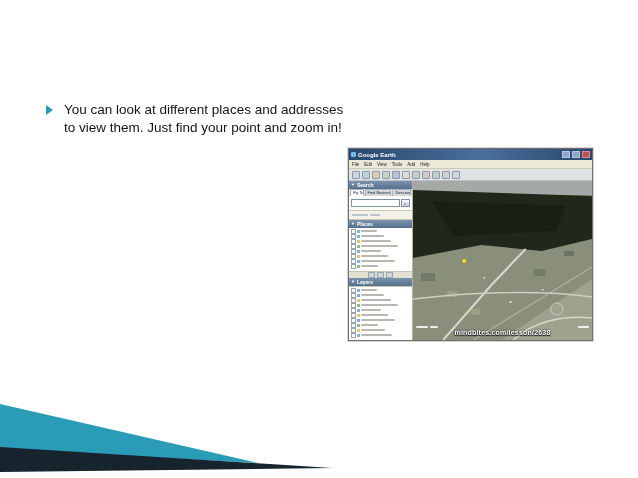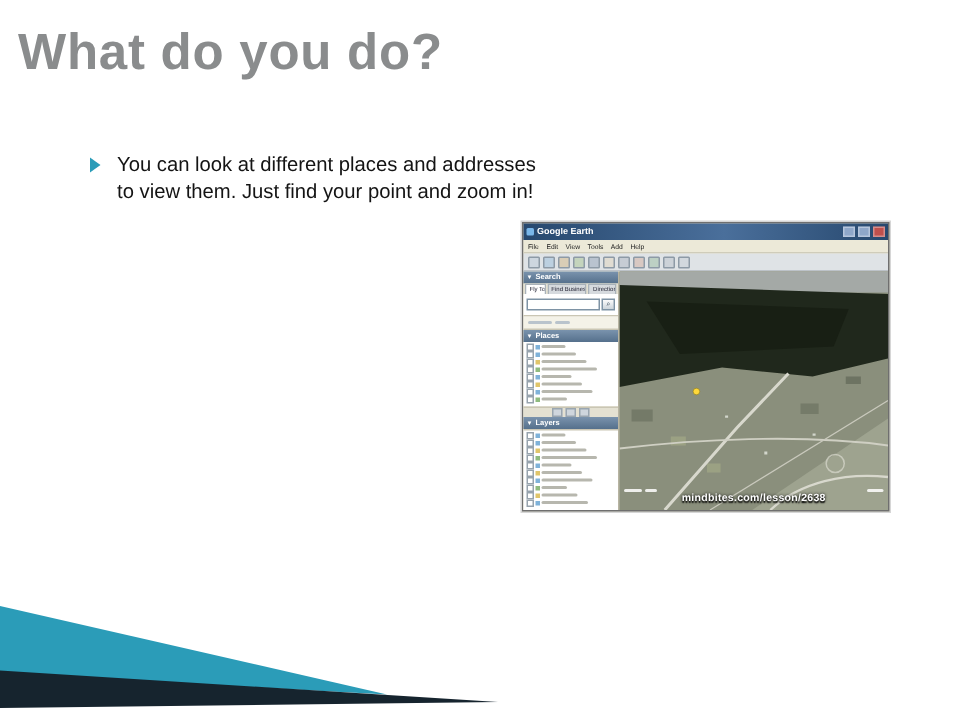--- a/index.html
+++ b/index.html
@@ -3,21 +3,21 @@
 <meta charset="utf-8">
 <style>
   html,body{margin:0;padding:0}
   body{width:638px;height:478px;background:#ffffff;font-family:"Liberation Sans",sans-serif;position:relative;overflow:hidden}
   .slide{position:absolute;inset:0;background:#fff}
 
   
   .slide-title{position:absolute;left:12px;top:16px;margin:0;font-size:34px;font-weight:bold;color:#8a8c8d;letter-spacing:.5px}
 
   
-  .bullet-row{position:absolute;left:60px;top:101px;width:300px;display:flex;gap:11px}
+  .bullet-row{position:absolute;left:46px;top:101px;width:300px;display:flex;gap:11px}
   .bullet-marker{width:0;height:0;border-left:7px solid #2b9cb8;border-top:5px solid transparent;border-bottom:5px solid transparent;margin-top:4px;flex:0 0 auto}
   .bullet-text{margin:0;font-size:13.5px;line-height:18px;color:#141414;width:282px}
 
   
   .ge{position:absolute;left:348px;top:148px;width:243px;height:191px;border:1px solid #6f6f6f;background:#ece9d8;display:flex;flex-direction:column;box-shadow:0 0 0 1px #d6d6d6}
   .ge-titlebar{height:11px;background:linear-gradient(90deg,#27486e,#4a6f9b 55%,#27486e);display:flex;align-items:center;padding:0 2px;gap:2px;flex:0 0 auto}
   .ge-appicon{width:5px;height:5px;background:#79b6e8;border-radius:1px;flex:0 0 auto}
   .ge-title{color:#fff;font-size:6px;font-weight:bold;flex:1;white-space:nowrap;overflow:hidden}
   .winbtn{width:6px;height:5px;border:1px solid rgba(255,255,255,.35);flex:0 0 auto}
   .winbtn.min,.winbtn.max{background:#8fa7c9}
@@ -57,21 +57,20 @@
   .credit-l i,.credit-r i{display:block;height:2px;background:rgba(255,255,255,.85);border-radius:1px}
 
   
   .footer-swoosh{position:absolute;left:0;bottom:0;width:638px;height:80px;display:block}
 </style>
 </head>
 <body>
 
 <div class="slide">
 
-  <h1 class="slide-title">What do you do?</h1>
 
   <div class="bullet-row">
     <span class="bullet-marker"></span>
     <p class="bullet-text">You can look at different places and addresses to view them. Just find your point and zoom in!</p>
   </div>
 
   <div class="ge">
 
     <div class="ge-titlebar">
       <span class="ge-appicon"></span>

